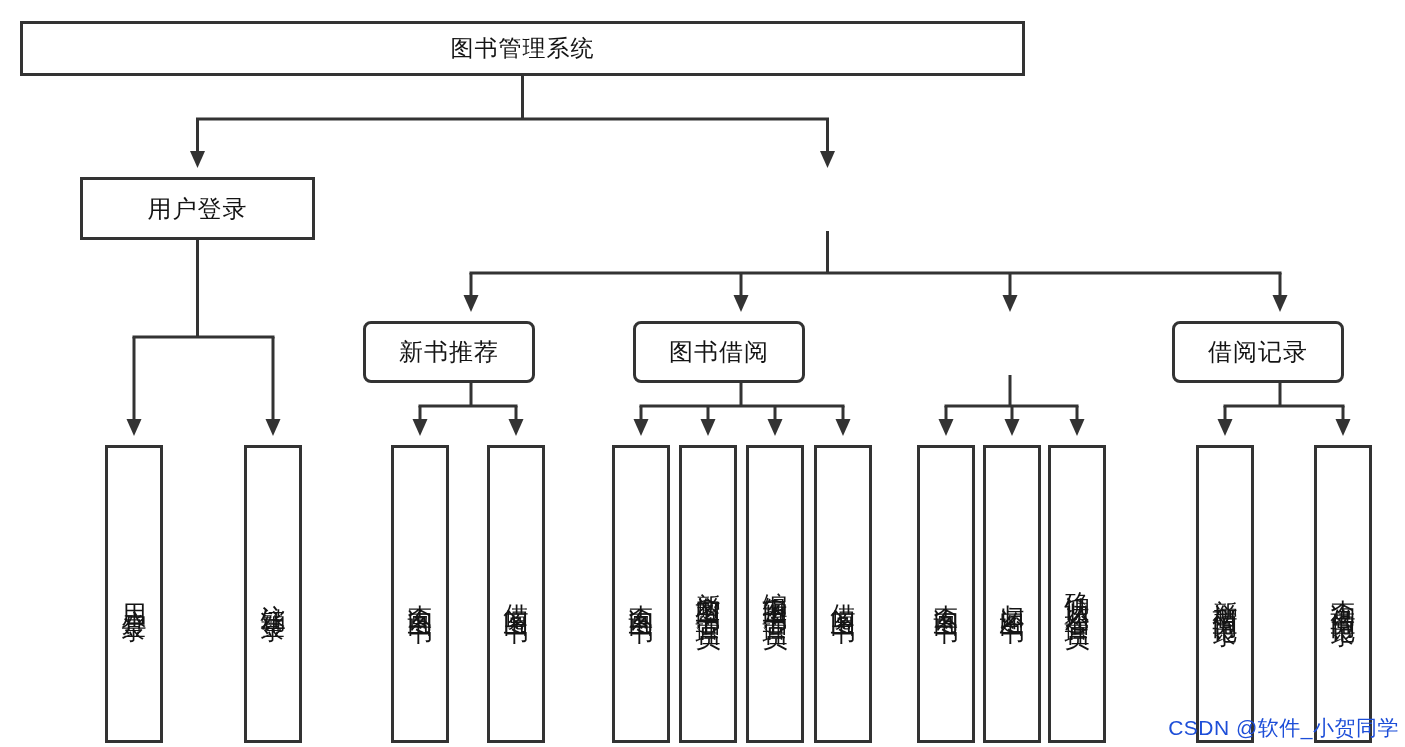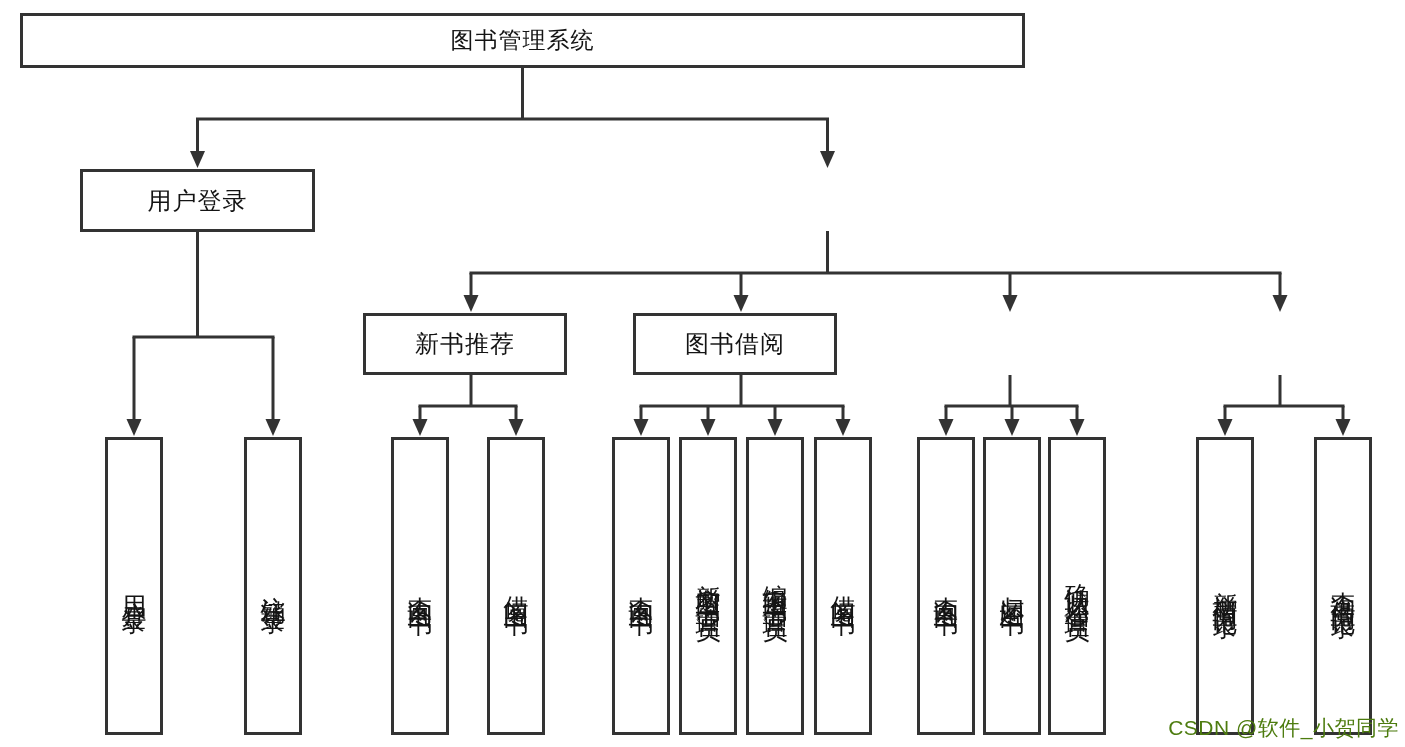--- a/index.html
+++ b/index.html
@@ -25,36 +25,38 @@
   }
   .box {
     position: absolute;
     box-sizing: border-box;
     border: 3px solid #333333;
     background: #ffffff;
     display: flex;
     align-items: center;
     justify-content: center;
     color: #141414;
+    margin-top: 8px;
   }
   .root-box {
     left: 20px;
     top: 13px;
     width: 1005px;
     height: 55px;
   }
   .l2-box {
     top: 169px;
     width: 235px;
     height: 63px;
   }
   .l3-box {
     top: 313px;
-    width: 204px;
+    width: 172px;
     height: 62px;
+    border-radius: 8px;
   }
   .leaf-box {
     top: 437px;
     width: 58px;
     height: 298px;
   }
   .h-label {
     font-size: 24px;
     letter-spacing: 1px;
     white-space: nowrap;
@@ -66,21 +68,21 @@
     font-size: 25px;
     letter-spacing: 5px;
     line-height: 1;
     white-space: nowrap;
   }
   .watermark {
     position: absolute;
     right: 6px;
     bottom: 5px;
     font-size: 21px;
-    color: #4d7c0f;
+    color: #1d4ed8;
     letter-spacing: 0.5px;
     white-space: nowrap;
     z-index: 5;
   }
 </style>
 </head>
 <body>
 
 <div class="canvas">
 
@@ -157,20 +159,23 @@
   <div class="box l2-box" style="left:80px">
     <span class="h-label">用户登录</span>
   </div>
 
   <div class="box l3-box" style="left:363px">
     <span class="h-label">新书推荐</span>
   </div>
   <div class="box l3-box" style="left:633px">
     <span class="h-label">图书借阅</span>
   </div>
+  <div class="box l3-box" style="left:1172px">
+    <span class="h-label">借阅记录</span>
+  </div>
 
   <div class="box leaf-box" style="left:105px">
     <span class="v-label">用户登录</span>
   </div>
   <div class="box leaf-box" style="left:244px">
     <span class="v-label">注销登录</span>
   </div>
   <div class="box leaf-box" style="left:391px">
     <span class="v-label">查询图书</span>
   </div>

